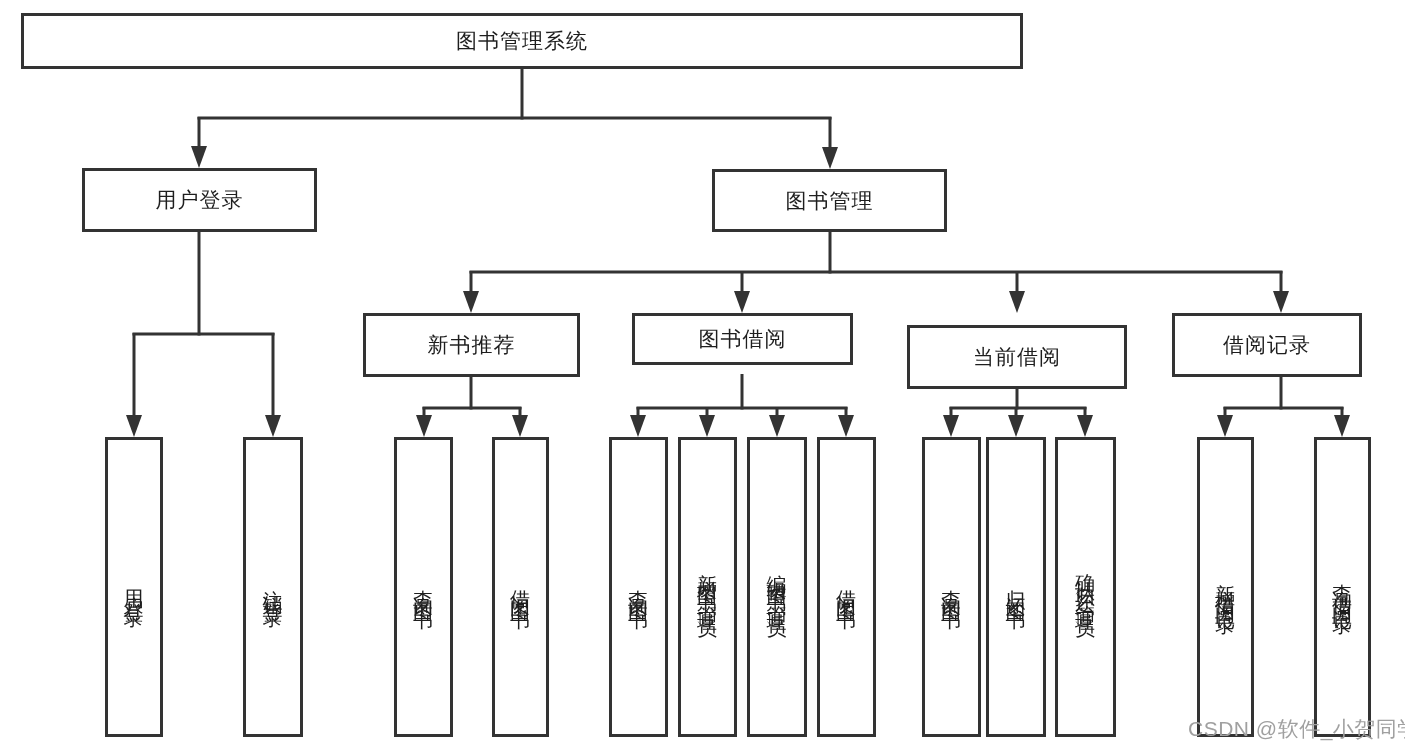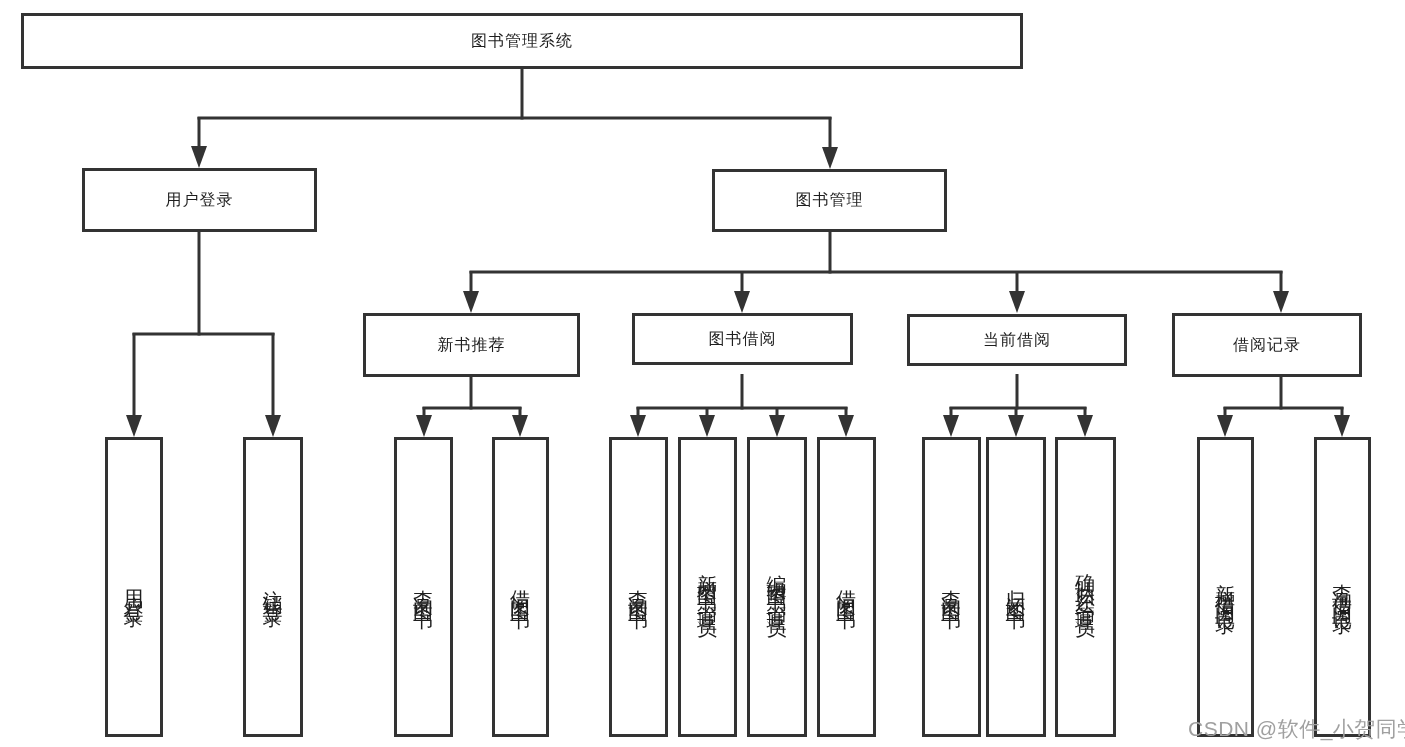--- a/index.html
+++ b/index.html
@@ -15,21 +15,21 @@
     overflow:hidden;
   }
   svg.wires{position:absolute;left:0;top:0;z-index:1;}
   svg.wires line{stroke:var(--line);stroke-width:3;}
   svg.wires polygon{fill:var(--line);stroke:none;}
   .box{
     position:absolute;box-sizing:border-box;border:3px solid var(--line);
     background:var(--box-background);display:flex;align-items:center;justify-content:center;
     z-index:2;
   }
-  .hlbl{font-size:16px;letter-spacing:1px;white-space:nowrap;text-align:right;}
+  .hlbl{font-size:21px;letter-spacing:1px;white-space:nowrap;text-align:right;}
   .leaf .vlbl{
     writing-mode:vertical-rl;text-orientation:mixed;
     font-size:20px;letter-spacing:0.32em;line-height:1;
   }
   .watermark{
     position:absolute;left:1188px;top:715px;z-index:5;
     font-size:21px;color:var(--watermark);white-space:nowrap;letter-spacing:0.5px;
   }
 </style>
 </head>
@@ -116,21 +116,21 @@
   <div class="box" style="left:363px;top:313px;width:217px;height:64px">
     <span class="hlbl">新书推荐</span>
   </div>
 
   <div class="box" style="left:712px;top:169px;width:235px;height:63px">
     <span class="hlbl">图书管理</span>
   </div>
   <div class="box" style="left:632px;top:313px;width:221px;height:52px">
     <span class="hlbl">图书借阅</span>
   </div>
-  <div class="box" style="left:907px;top:314px;width:220px;height:52px">
+  <div class="box" style="left:907px;top:325px;width:220px;height:64px">
     <span class="hlbl">当前借阅</span>
   </div>
   <div class="box" style="left:1172px;top:313px;width:190px;height:64px">
     <span class="hlbl">借阅记录</span>
   </div>
 
   <div class="box leaf" style="left:105px;top:437px;width:58px;height:300px">
     <span class="vlbl">用户登录</span>
   </div>
   <div class="box leaf" style="left:243px;top:437px;width:60px;height:300px">

